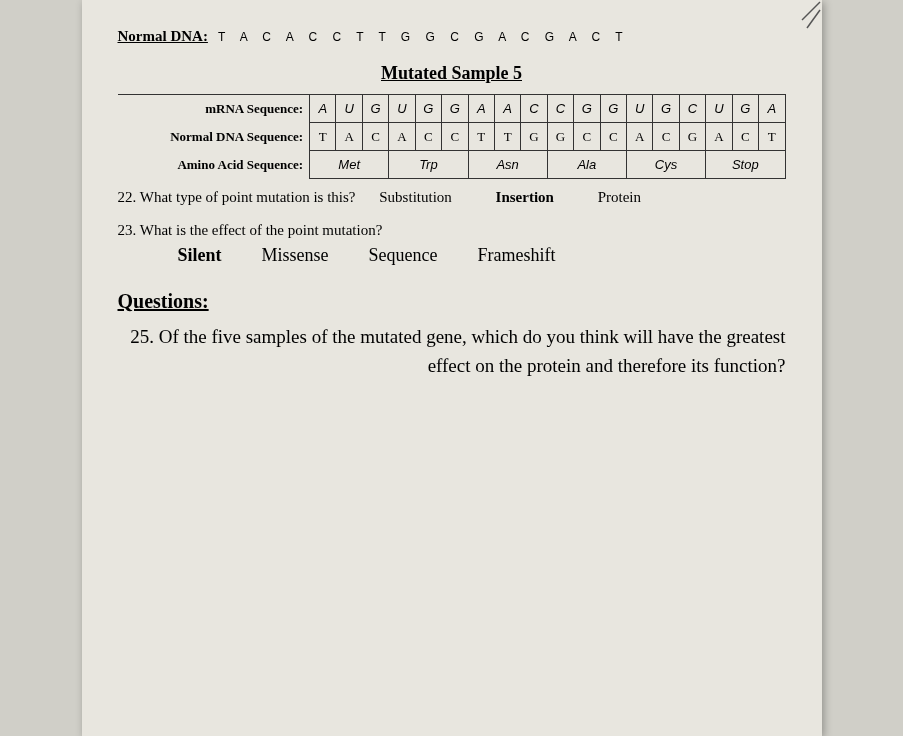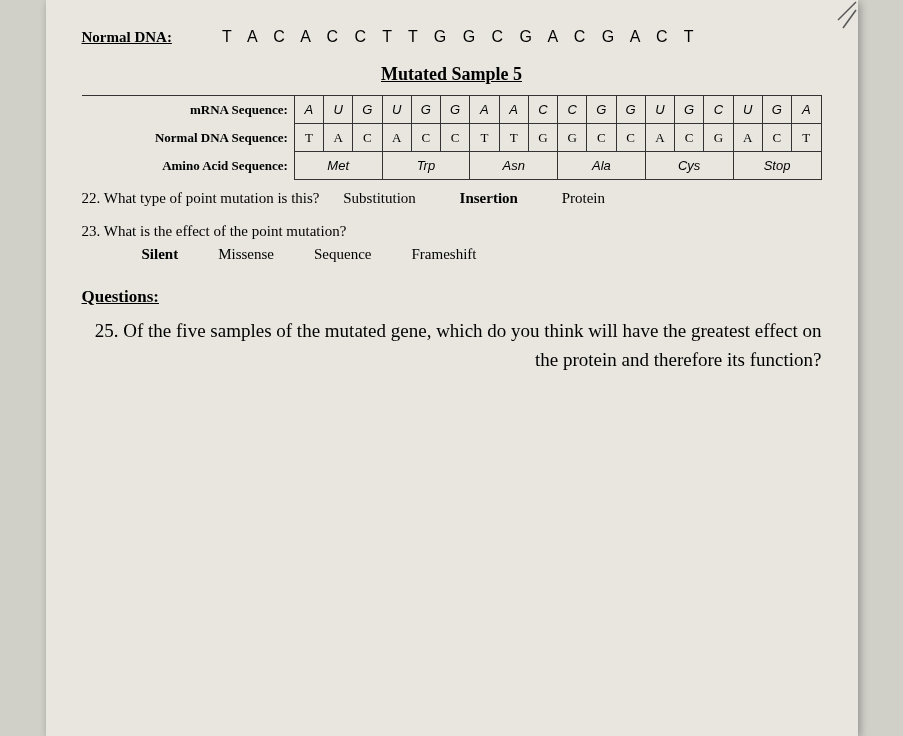--- a/index.html
+++ b/index.html
@@ -10,21 +10,21 @@
       width: 903px;
       min-height: 736px;
       display: flex;
       align-items: flex-start;
       justify-content: center;
       padding: 0;
     }
 
     .page {
       background: #e8e6df;
-      width: 812px;
+      width: 740px;
       min-height: 736px;
       padding: 28px 36px 28px 36px;
       position: relative;
       box-shadow: 2px 2px 8px rgba(0,0,0,0.3);
     }
 
     .corner-lines {
       position: absolute;
       top: 0;
       right: 0;
@@ -40,24 +40,23 @@
     }
 
     .normal-dna-label {
       font-size: 15px;
       font-weight: bold;
       text-decoration: underline;
       white-space: nowrap;
     }
 
     .normal-dna-sequence {
-      font-size: 16px;
+      font-size: 12px;
       letter-spacing: 6px;
       font-family: Arial, sans-serif;
-      margin-left: 40px;
     }
 
     .section-title {
       text-align: center;
       font-size: 18px;
       font-weight: bold;
       text-decoration: underline;
       margin-bottom: 10px;
     }
 
@@ -107,33 +106,33 @@
     }
 
     .choices {
       display: flex;
       gap: 40px;
       padding-left: 60px;
       font-size: 15px;
     }
 
     .choices .choice {
-      font-size: 15px;
+      font-size: 18px;
     }
 
     .choices .choice.bold {
       font-weight: bold;
     }
 
     .questions-section {
       margin-top: 24px;
     }
 
     .questions-heading {
-      font-size: 17px;
+      font-size: 20px;
       font-weight: bold;
       text-decoration: underline;
       margin-bottom: 10px;
     }
 
     .q25-text {
       font-size: 19px;
       line-height: 1.5;
       text-align: right;
     }

